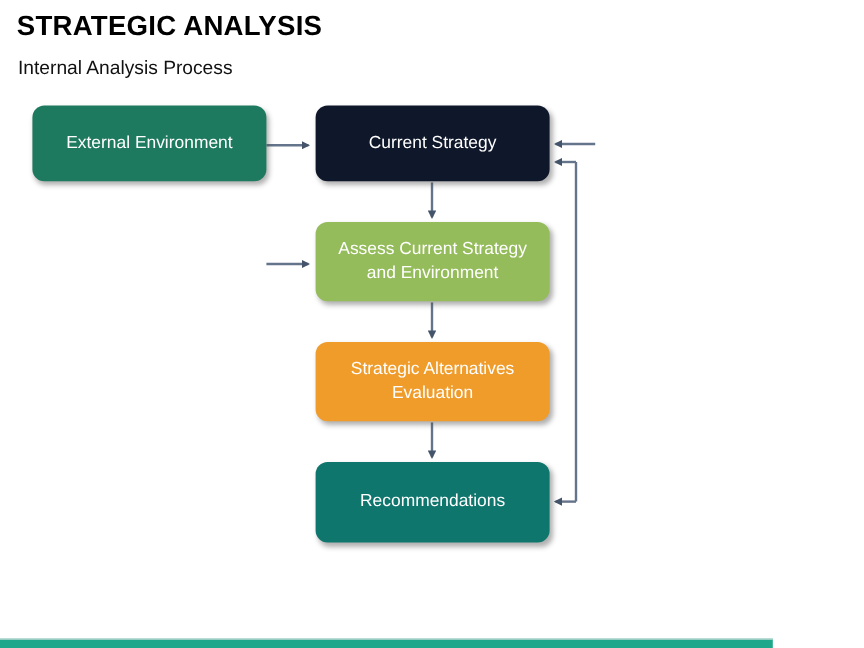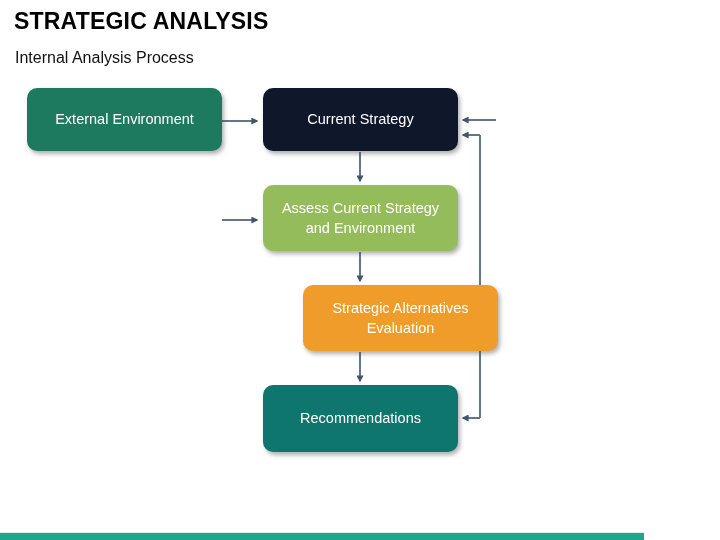--- a/index.html
+++ b/index.html
@@ -68,21 +68,21 @@
   <div class="box b-cur" style="background-color: #0f172a;">
     <span>Current Strategy</span>
   </div>
 
 
 
   <div class="box b-assess" style="background-color: rgb(149, 188, 91);">
     <span>Assess Current Strategy and Environment</span>
   </div>
 
-  <div class="box b-alt" style="background-color: rgb(240, 156, 43); margin-left: 40px;">
+  <div class="box b-alt" style="background-color: rgb(240, 156, 43);">
     <span>Strategic Alternatives Evaluation</span>
   </div>
 
   <div class="box b-rec" style="background-color: #0f766e;">
     <span>Recommendations</span>
   </div>
 
   <div class="footer-bar" style="background-color: rgb(30, 167, 138);"></div>
 
 </div>

